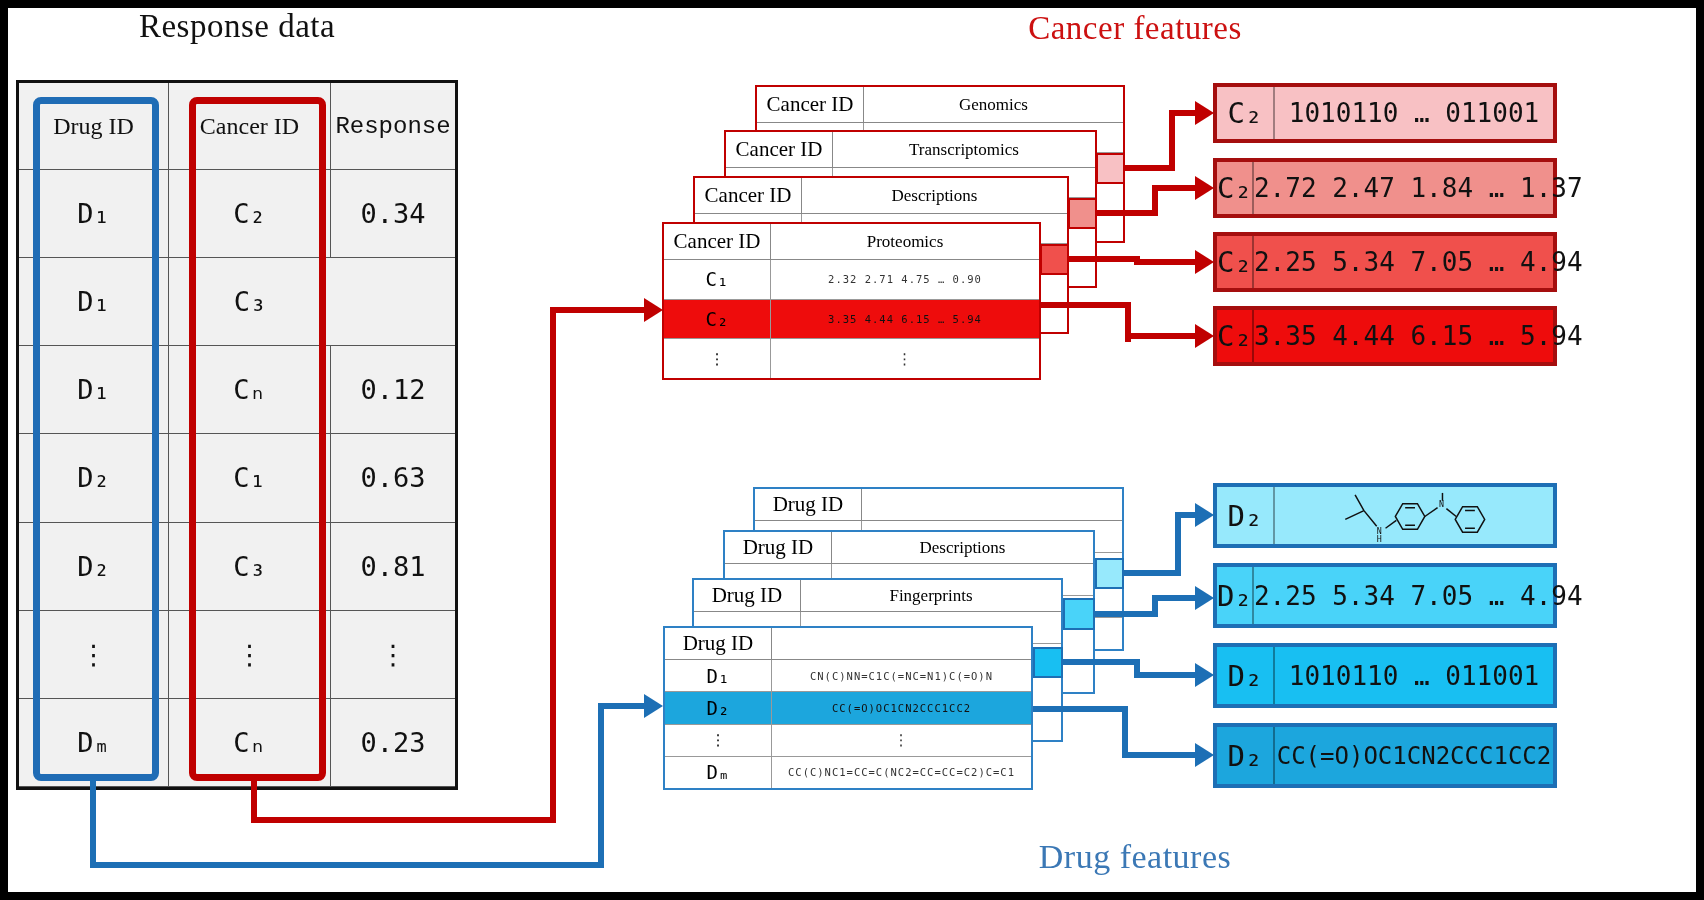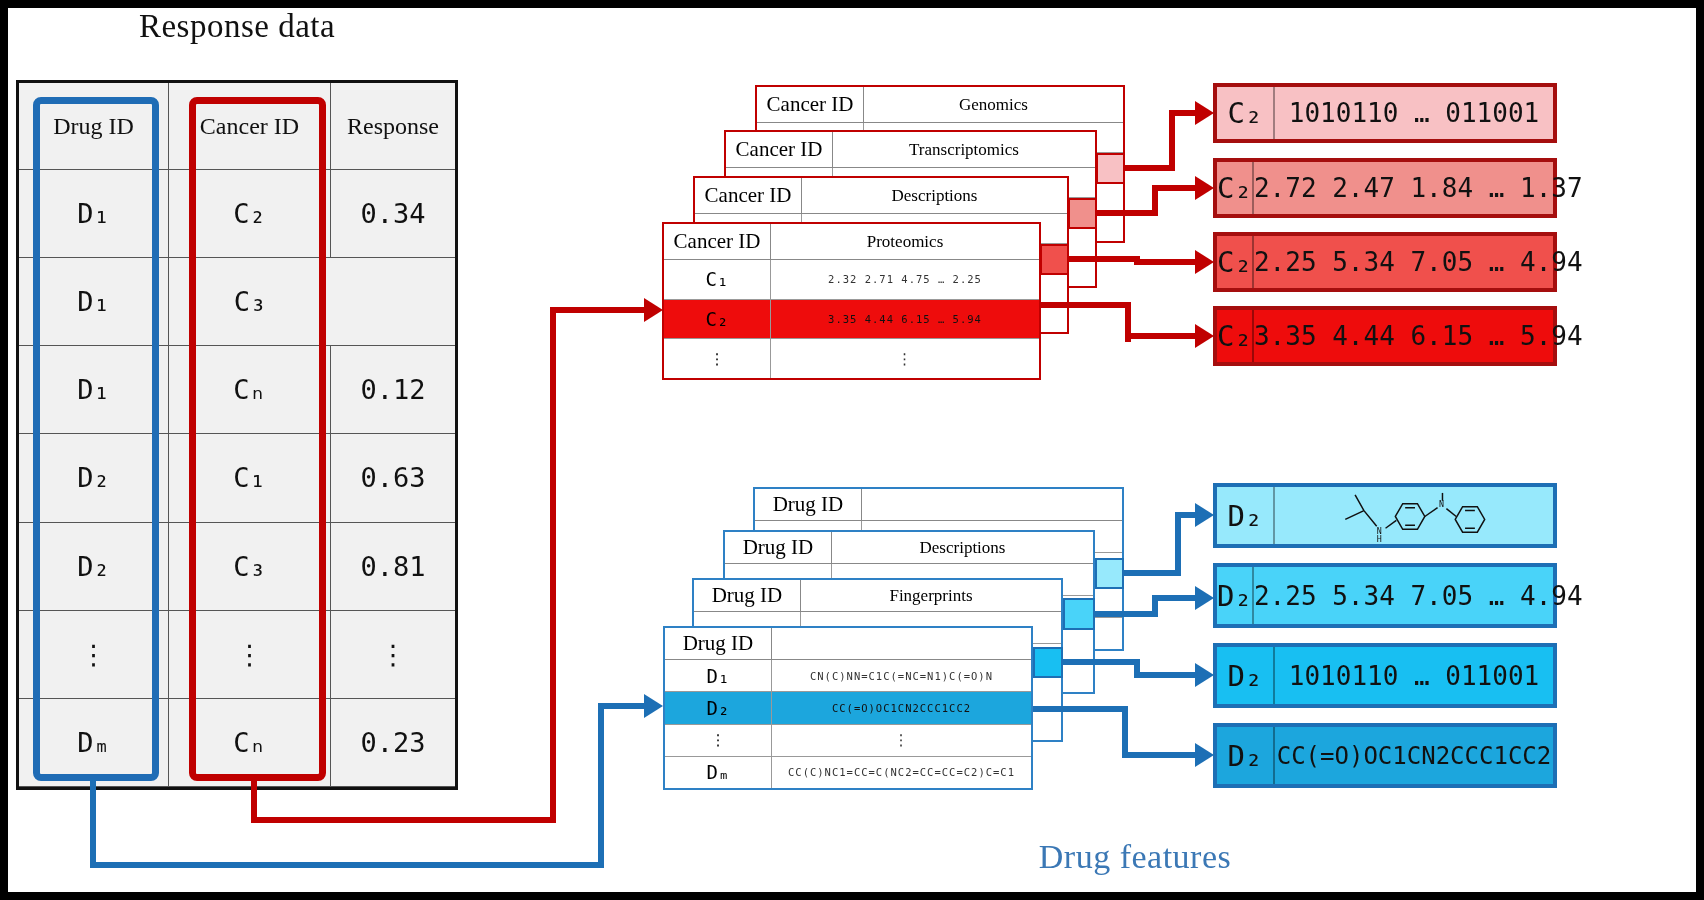--- a/index.html
+++ b/index.html
@@ -10,21 +10,21 @@
   .title{position:absolute;text-align:center;font-size:33px;letter-spacing:.5px;}
 
   
   #resp-table{position:absolute;left:16px;top:80px;width:442px;height:710px;background:#f1f1f1;
               border:3px solid #111;box-sizing:border-box;display:flex;flex-direction:column;}
   .rt-row{display:flex;flex:1;border-bottom:1px solid #555;}
   .rt-row:last-child{border-bottom:none;}
   .rt-row.hdr{flex:0 0 86px;}
   .rt-cell{border-right:1px solid #555;display:flex;align-items:center;justify-content:center;box-sizing:border-box;}
   .rt-cell:last-child{border-right:none;}
-  .rt-c1{width:150px;} .rt-c2{width:162px;} .rt-c3{flex:1;}
+  .rt-c1{width:150px;} .rt-c2{width:162px;} .rt-c3{flex:1;font-family:Liberation Mono, monospace;}
   .rt-hdr-txt{font-size:24px;color:#111;}
   .rt-data{font-family:"DejaVu Sans Mono", monospace;font-size:27px;color:#111;}
   #col-blue{position:absolute;left:14px;top:14px;width:126px;height:684px;border:7px solid #1F6CB5;
             border-radius:8px;box-sizing:border-box;z-index:5;}
   #col-red{position:absolute;left:170px;top:14px;width:137px;height:684px;border:7px solid #C00000;
            border-radius:8px;box-sizing:border-box;z-index:5;}
 
   
   .stk{position:absolute;background:#fff;box-sizing:border-box;display:flex;flex-direction:column;}
   .stk.red{border:2px solid #C00000;}
@@ -64,20 +64,21 @@
   .feat-val{flex:1;display:flex;align-items:center;justify-content:center;
             font-family:"DejaVu Sans Mono", monospace;font-size:26px;color:#111;white-space:nowrap;}
   .feat-val.small{font-size:24px;}
 </style>
 </head>
 <body>
 
 <div id="canvas">
 
   <div class="title" style="left:62px;top:8px;width:350px;color:#111;">Response data</div>
+  <div class="title" style="left:960px;top:10px;width:350px;color:#CC1111;">Cancer features</div>
   <div class="title" style="left:955px;top:838px;width:360px;color:#3B78B5;font-size:34px;">Drug features</div>
 
   <div id="resp-table">
     <div class="rt-row hdr">
       <div class="rt-cell rt-c1 rt-hdr-txt">Drug ID</div>
       <div class="rt-cell rt-c2 rt-hdr-txt">Cancer ID</div>
       <div class="rt-cell rt-c3 rt-hdr-txt">Response</div>
     </div>
     <div class="rt-row">
       <div class="rt-cell rt-c1 rt-data">D₁</div>
@@ -206,21 +207,21 @@
     </div>
   </div>
   <div class="stk red" style="left:662px;top:222px;width:379px;height:158px;z-index:4;">
     <div class="stk-hdr">
       <div class="stk-id">Cancer ID</div>
       <div class="stk-title">Proteomics</div>
     </div>
     <div class="stk-body">
       <div class="stk-r">
         <div class="stk-rid">C₁</div>
-        <div class="stk-rval">2.32 2.71 4.75 … 2.25</div>
+        <div class="stk-rval">2.32 2.71 4.75 … 0.90</div>
       </div>
       <div class="stk-r hl-red">
         <div class="stk-rid">C₂</div>
         <div class="stk-rval">3.35 4.44 6.15 … 5.94</div>
       </div>
       <div class="stk-r">
         <div class="stk-rid" style="font-size:15px;">⋮</div>
         <div class="stk-rval" style="font-size:15px;">⋮</div>
       </div>
     </div>

